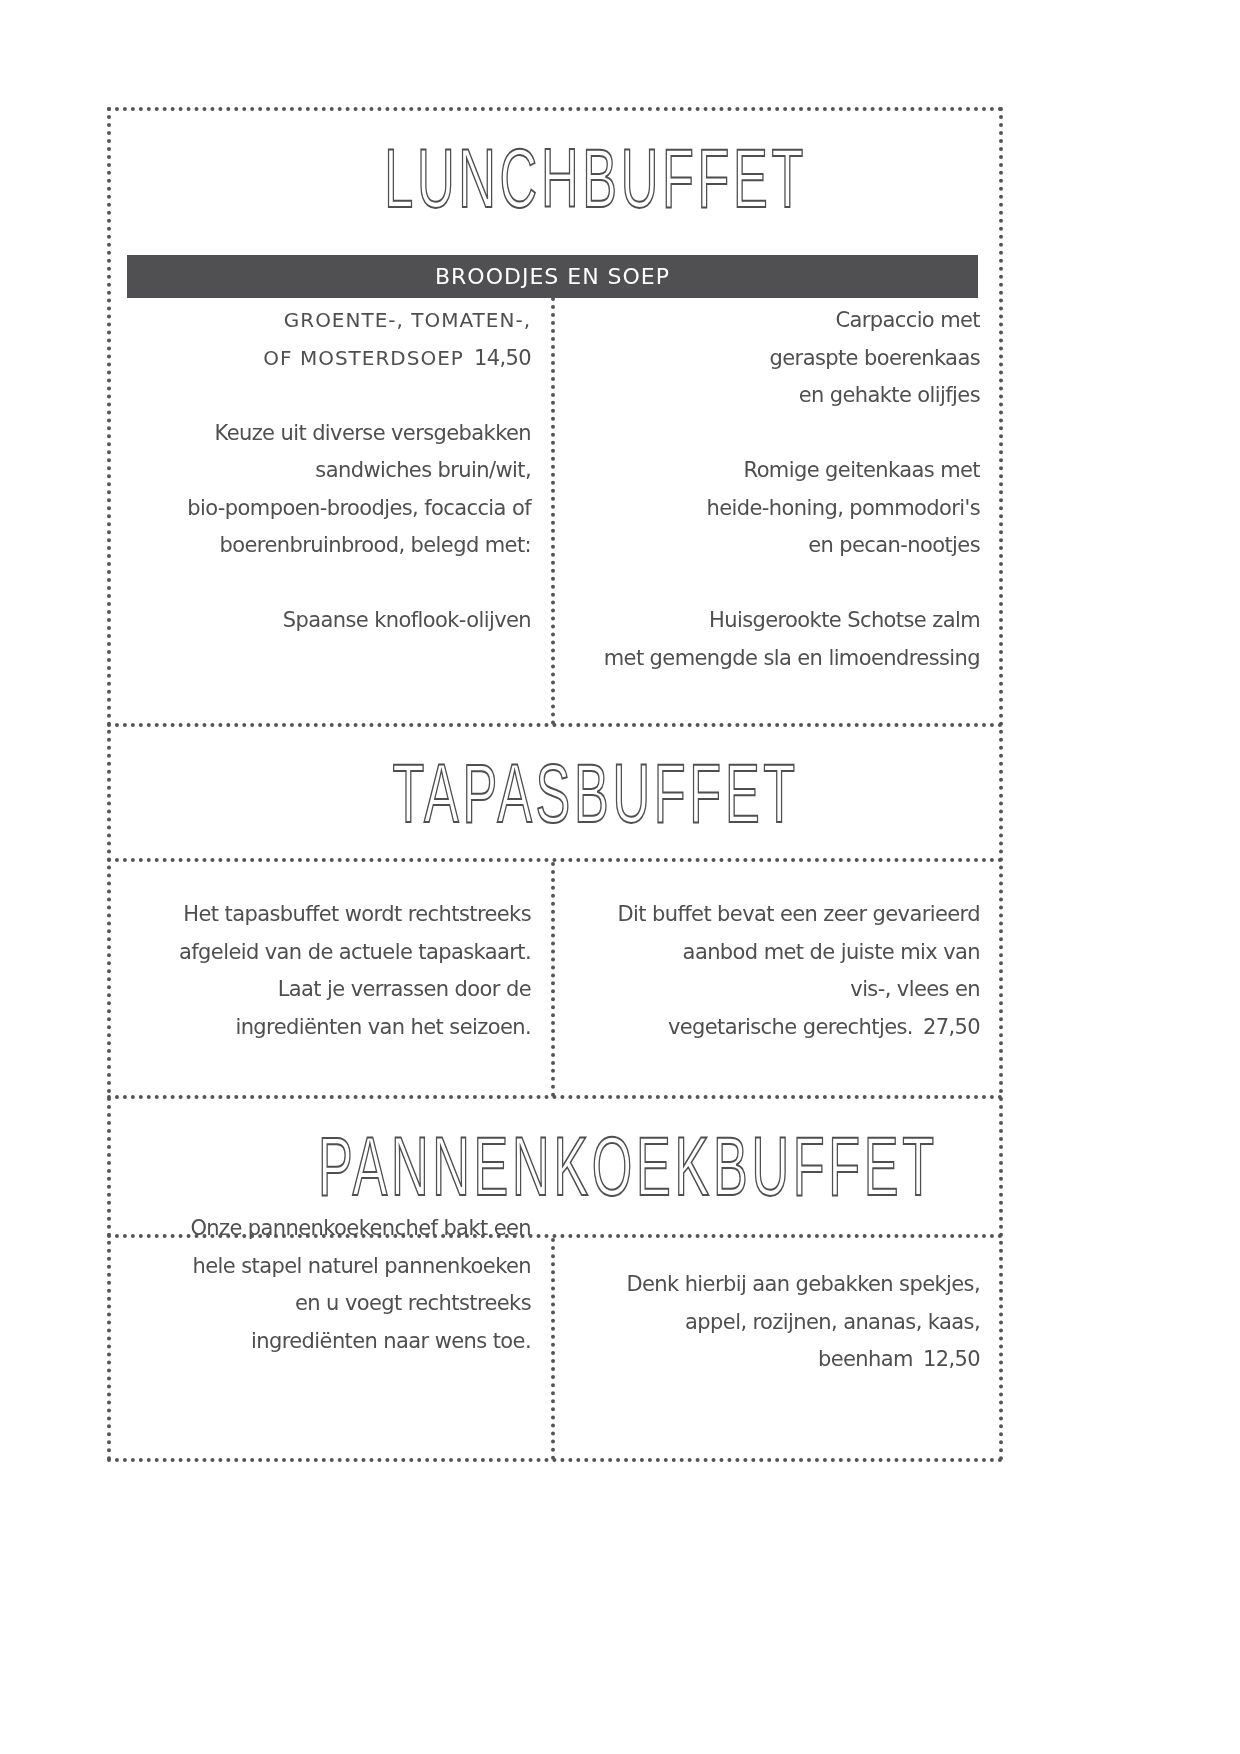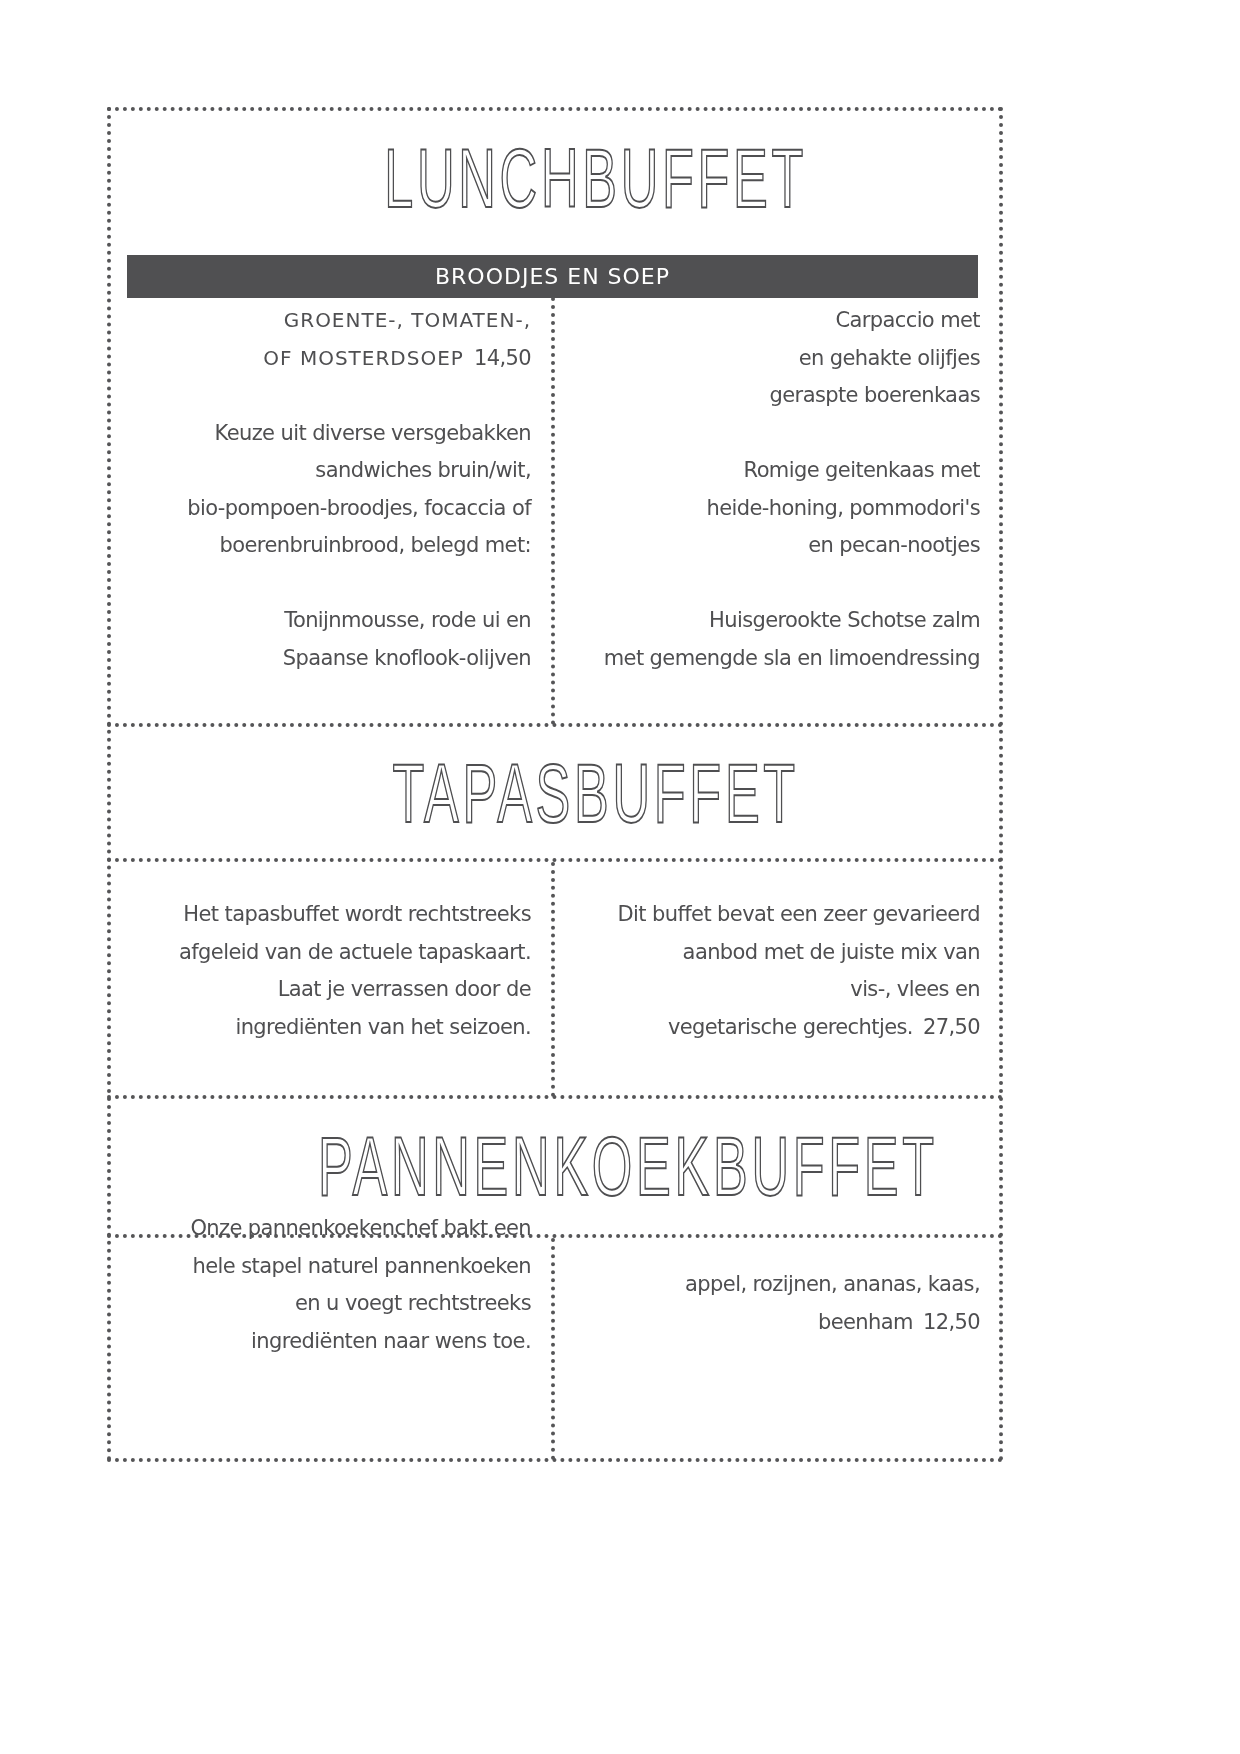--- a/index.html
+++ b/index.html
@@ -112,28 +112,27 @@
 
 <div class="col left-col" style="top:302px;">
   <p class="caps">GROENTE-, TOMATEN-,</p>
   <p><span class="caps">OF MOSTERDSOEP</span><span class="price">14,50</span></p>
   <div class="gap"></div>
   <p>Keuze uit diverse versgebakken</p>
   <p>sandwiches bruin/wit,</p>
   <p>bio-pompoen-broodjes, focaccia of</p>
   <p>boerenbruinbrood, belegd met:</p>
   <div class="gap"></div>
-  <p>Tonijnmousse, rode ui en</p>
   <p>Spaanse knoflook-olijven</p>
 </div>
 
 <div class="col right-col" style="top:302px;">
   <p>Carpaccio met</p>
+  <p>geraspte boerenkaas</p>
   <p>en gehakte olijfjes</p>
-  <p>geraspte boerenkaas</p>
   <div class="gap"></div>
   <p>Romige geitenkaas met</p>
   <p>heide-honing, pommodori's</p>
   <p>en pecan-nootjes</p>
   <div class="gap"></div>
   <p>Huisgerookte Schotse zalm</p>
   <p>met gemengde sla en limoendressing</p>
 </div>
 
 <div class="hline" style="top:723px;"></div>
@@ -171,15 +170,16 @@
 <div class="vline" style="top:1238px; height:222px;"></div>
 
 <div class="col left-col" style="top:1210px;">
   <p>Onze pannenkoekenchef bakt een</p>
   <p>hele stapel naturel pannenkoeken</p>
   <p>en u voegt rechtstreeks</p>
   <p>ingrediënten naar wens toe.</p>
 </div>
 
 <div class="col right-col" style="top:1266px;">
+  <p>Denk hierbij aan gebakken spekjes,</p>
   <p>appel, rozijnen, ananas, kaas,</p>
   <p><span>beenham</span><span class="price">12,50</span></p>
 </div>
 
 </body></html>

